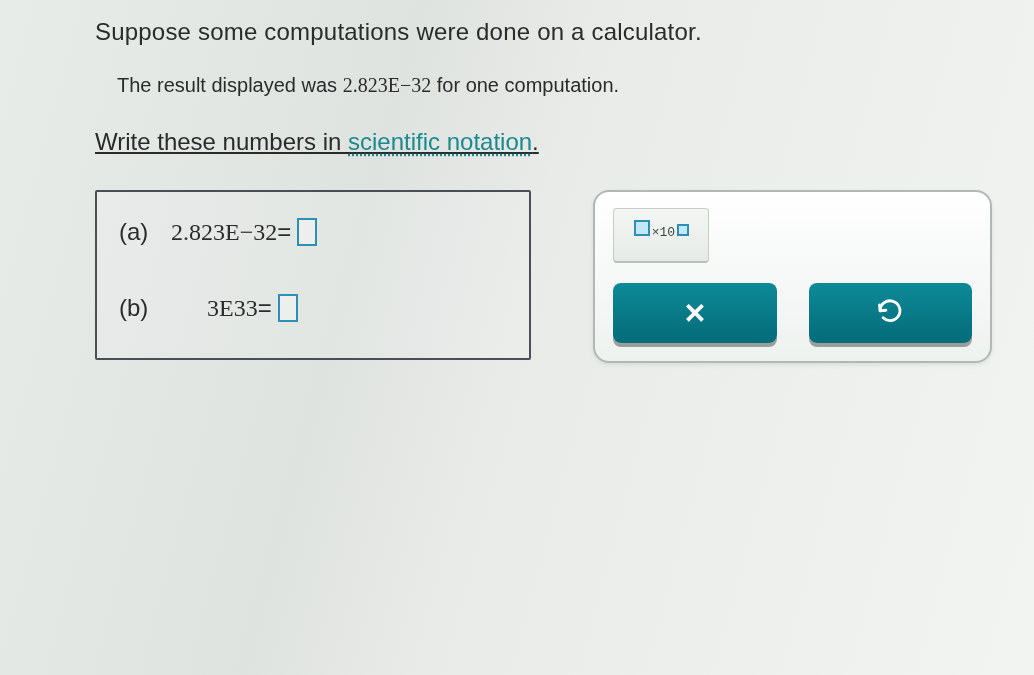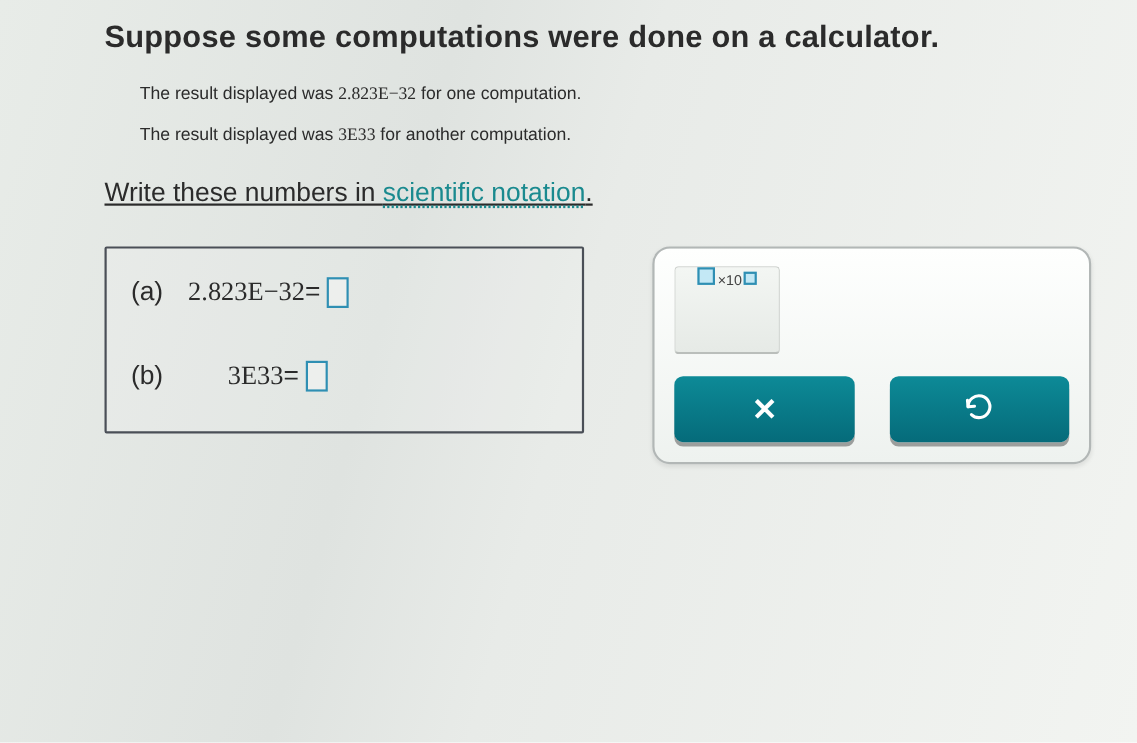--- a/index.html
+++ b/index.html
@@ -7,28 +7,28 @@
       margin: 0;
       width: 1034px;
       height: 675px;
       font-family: Arial, Helvetica, sans-serif;
       background: linear-gradient(105deg, #e8ece8 0%, #dfe3e0 35%, #e8ebe8 50%, #f2f4f1 100%);
       color: #2b2b2b;
       padding: 18px 42px 0 95px;
       overflow: hidden;
     }
     .intro {
-      font-size: 28px;
-      font-weight: 700;
+      font-size: 24px;
+      font-weight: 400;
       letter-spacing: 0.2px;
       margin: 0 0 22px 0;
     }
     .indent {
-      margin-left: 32px;
-      font-size: 16px;
+      margin-left: 22px;
+      font-size: 20px;
       line-height: 1.7;
     }
     .indent div { margin-bottom: 10px; }
     .instruction {
       font-size: 24px;
       font-weight: 400;
       margin: 26px 0 34px 0;
       text-decoration: underline;
     }
     .link {
@@ -77,28 +77,29 @@
       width: 400px;
       border: 2px solid #b2b7b6;
       border-radius: 16px;
       background: linear-gradient(180deg,#fefffe 0%, #eef2ef 100%);
       padding: 16px 18px 18px 18px;
       box-shadow: 0 2px 4px rgba(0,0,0,0.08);
     }
     .sci-btn {
       display: inline-flex;
       width: 96px;
-      height: 80px;
+      height: 55px;
       background: linear-gradient(#f3f6f3,#e6eae6);
       border: 1px solid #c8ccc8;
       border-bottom: 2px solid #babebb;
       border-radius: 4px;
+      align-items: center;
       justify-content: center;
       cursor: pointer;
-      font-family: Liberation Sans, sans-serif;
+      font-family: Liberation Mono, monospace;
     }
     .sci-wrap {
       position: relative;
       display: flex;
       align-items: baseline;
       font-size: 18px;
       color: #3a3a3a;
       gap: 2px;
     }
     .ph {
@@ -142,23 +143,20 @@
   </style>
 </head>
 <body>
 
 <div class="intro">Suppose some computations were done on a calculator.</div>
 
 <div class="indent">
   <div>
     <span>The result displayed was </span><span style="font-family:'Cambria Math','Times New Roman',serif">2.823E−32</span><span> for one computation.</span>
   </div>
-  <div>
-    <span>The result displayed was </span><span style="font-family:'Cambria Math','Times New Roman',serif">3E33</span><span> for another computation.</span>
-  </div>
 </div>
 
 <div class="instruction">
   <span>Write these numbers in </span><span class="link">scientific notation</span><span>.</span>
 </div>
 
 <div class="work-row">
   <div class="answer-panel">
     <div class="row">
       <span class="lead">(a)</span>

